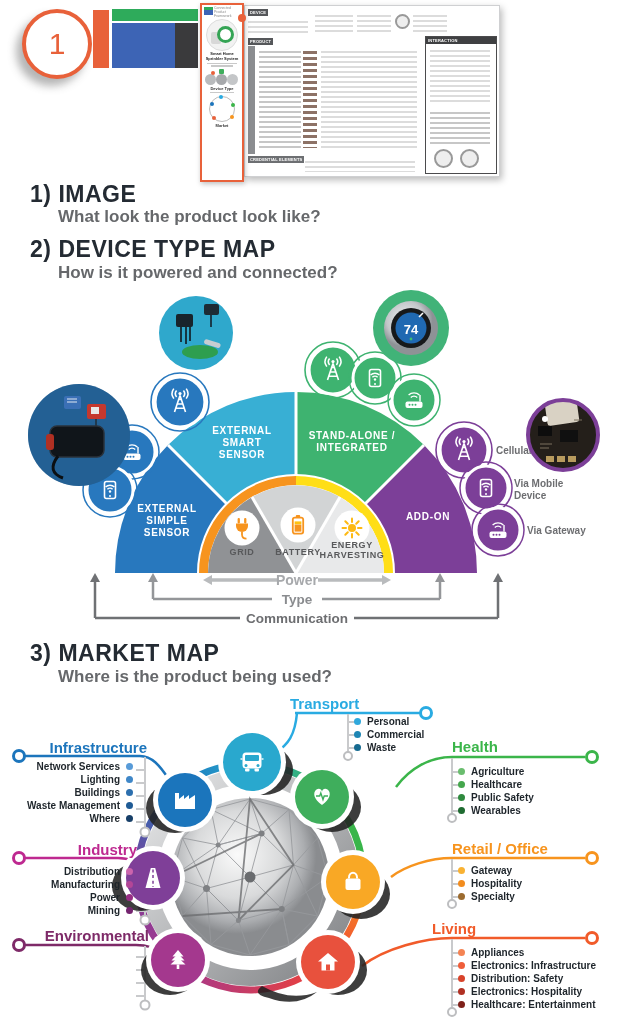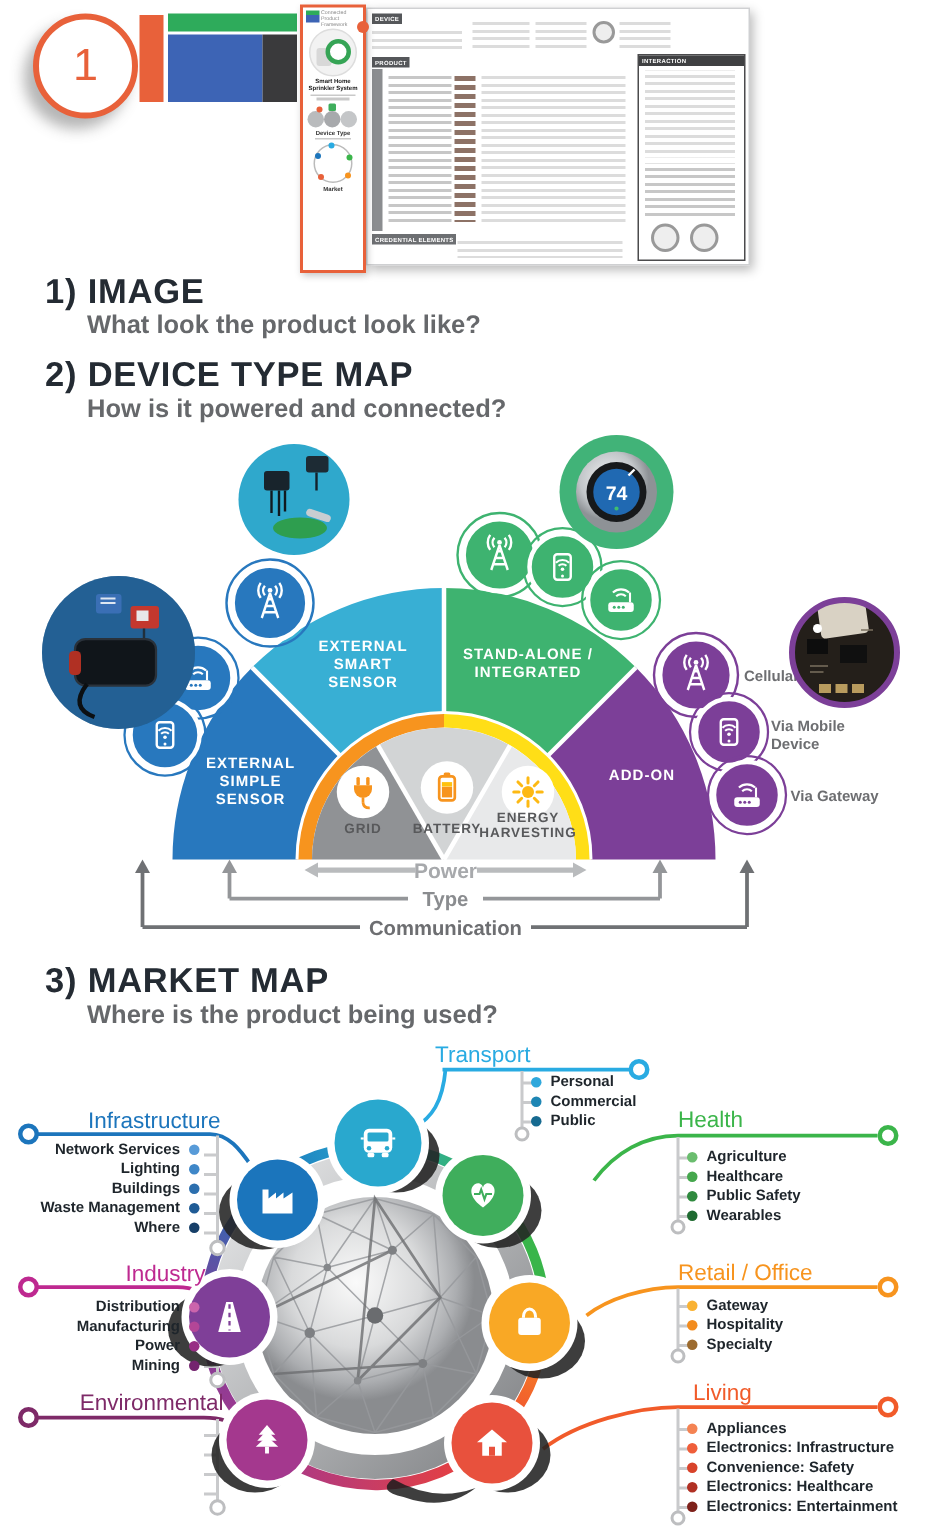--- a/index.html
+++ b/index.html
@@ -49,21 +49,21 @@
   .doc-lines.dkr{background:repeating-linear-gradient(#fff 0 3px,#c7c7c7 3px 5px);}
   .doc-pills{position:absolute;background:repeating-linear-gradient(transparent 0 3px,#8d7266 3px 6px);}
   .doc-side{position:absolute;background:#8B8D90;}
   .doc-right{position:absolute;border:1px solid #4b4b4d;background:#fff;}
   .doc-circ{position:absolute;width:15px;height:15px;border-radius:50%;border:2px solid #999;background:#eee;}
   
   .sec-h{font-size:23px;font-weight:800;color:#242B33;letter-spacing:.5px;white-space:nowrap;}
   .sec-h .num{font-weight:700;margin-right:7px;}
   .sec-sub{font-size:17px;font-weight:600;color:#66686B;white-space:nowrap;}
   
-  .cat-head{font-size:15px;font-weight:400;white-space:nowrap;z-index:5;}
+  .cat-head{font-size:15px;font-weight:700;white-space:nowrap;z-index:5;}
   .cat-items{z-index:5;}
   .cat-items .row{display:flex;align-items:center;height:13px;}
   .cat-items.leftside .row{justify-content:flex-end;}
   .cat-items .lbl{font-size:10px;font-weight:bold;color:#1E252B;white-space:nowrap;}
   .cat-items .dot{width:7px;height:7px;border-radius:50%;flex:0 0 auto;}
   .cat-items.leftside .dot{margin-left:6px;}
   .cat-items.rightside .dot{margin-right:6px;}
   svg{position:absolute;left:0;overflow:visible;}
   svg text{font-family:"Liberation Sans",sans-serif;}
   .seg-label{fill:#fff;font-weight:bold;font-size:10px;letter-spacing:.7px;text-anchor:middle;}
@@ -603,21 +603,21 @@
     <div class="row">
         <span class="dot" style="background-color: rgb(47, 168, 220);"></span>
         <span class="lbl">Personal</span>
       </div>
     <div class="row">
         <span class="dot" style="background-color: rgb(30, 134, 180);"></span>
         <span class="lbl">Commercial</span>
       </div>
     <div class="row">
         <span class="dot" style="background-color: rgb(22, 106, 144);"></span>
-        <span class="lbl">Public</span>
+        <span class="lbl">Waste</span>
       </div>
   </div>
 
   <div class="abs cat-head" style="left: 452px; top: 738px; color: rgb(59, 181, 74);">Health</div>
   <div class="abs cat-items rightside" style="left:458px;top:765px;width:160px">
     <div class="row">
         <span class="dot" style="background-color: rgb(106, 189, 110);"></span>
         <span class="lbl">Agriculture</span>
       </div>
     <div class="row">
@@ -643,41 +643,41 @@
     <div class="row">
         <span class="dot" style="background-color: rgb(242, 140, 30);"></span>
         <span class="lbl">Hospitality</span>
       </div>
     <div class="row">
         <span class="dot" style="background-color: rgb(156, 107, 47);"></span>
         <span class="lbl">Specialty</span>
       </div>
   </div>
 
-  <div class="abs cat-head" style="left: 462px; top: 920px; color: rgb(241, 91, 42);">Living</div>
+  <div class="abs cat-head" style="left: 432px; top: 920px; color: rgb(241, 91, 42);">Living</div>
   <div class="abs cat-items rightside" style="left:458px;top:946px;width:166px">
     <div class="row">
         <span class="dot" style="background-color: rgb(244, 131, 83);"></span>
         <span class="lbl">Appliances</span>
       </div>
     <div class="row">
         <span class="dot" style="background-color: rgb(239, 94, 58);"></span>
         <span class="lbl">Electronics: Infrastructure</span>
       </div>
     <div class="row">
         <span class="dot" style="background-color: rgb(216, 67, 42);"></span>
-        <span class="lbl">Convenience: Safety</span>
+        <span class="lbl">Distribution: Safety</span>
       </div>
     <div class="row">
         <span class="dot" style="background-color: rgb(176, 48, 35);"></span>
-        <span class="lbl">Electronics: Healthcare</span>
+        <span class="lbl">Electronics: Hospitality</span>
       </div>
     <div class="row">
         <span class="dot" style="background-color: rgb(126, 33, 26);"></span>
-        <span class="lbl">Electronics: Entertainment</span>
+        <span class="lbl">Healthcare: Entertainment</span>
       </div>
   </div>
 
   <div class="abs cat-head" style="left: 0px; top: 739px; width: 147px; text-align: right; color: rgb(28, 117, 188);">Infrastructure</div>
   <div class="abs cat-items leftside" style="left:0;top:760px;width:133px">
     <div class="row">
         <span class="lbl">Network Services</span>
         <span class="dot" style="background-color: rgb(88, 155, 216);"></span>
       </div>
     <div class="row">

